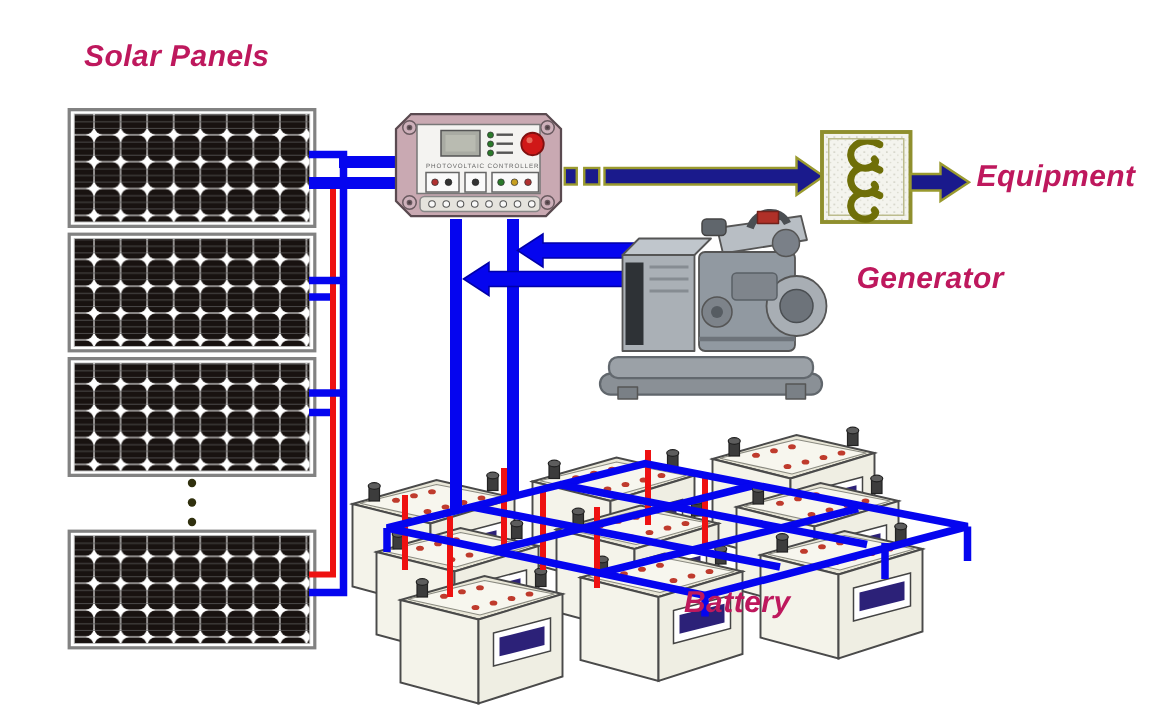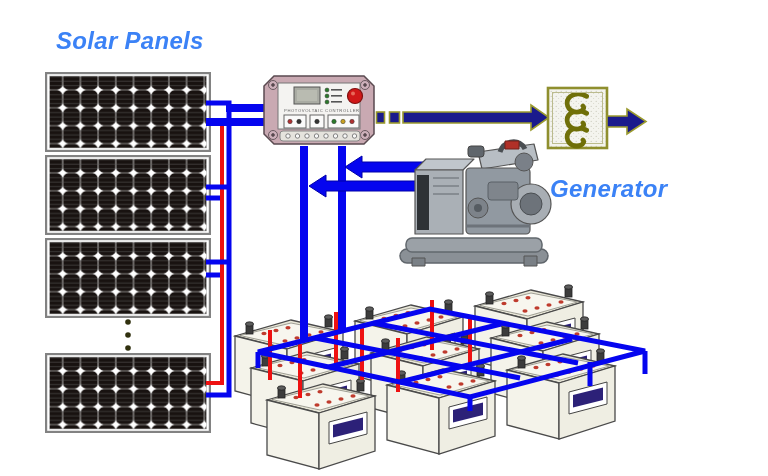--- a/index.html
+++ b/index.html
@@ -1,20 +1,20 @@
 <!DOCTYPE html>
 <html><head>
 <meta charset="utf-8">
 <style>
   html,body{margin:0;padding:0;background:#ffffff;}
   .stage{position:relative;width:768px;height:476px;background:#ffffff;overflow:hidden;
          font-family:"Liberation Sans", sans-serif;}
   .stage svg.canvas{position:absolute;left:0;top:0;}
-  .lbl{position:absolute;font-style:italic;font-weight:bold;font-size:24px;
-       color:#3b82f6;letter-spacing:0.3px;white-space:nowrap;}
+  .lbl{position:absolute;font-style:italic;font-weight:bold;font-size:20px;
+       color:#be185d;letter-spacing:0.3px;white-space:nowrap;}
 </style>
 </head>
 <body>
 
 <div class="stage">
 
   <svg class="canvas" width="768" height="476" viewBox="0 0 768 476">
 
     <defs>
       <pattern id="pvcells" patternUnits="userSpaceOnUse" width="17.7" height="17.9">
@@ -212,15 +212,17 @@
       <rect x="548" y="88" width="59" height="60" fill="url(#speck)" stroke="#8f8f2e" stroke-width="2.6"></rect>
       <rect x="552.5" y="92.5" width="50" height="51" fill="none" stroke="#bcbc8e" stroke-width="1"></rect>
       <use href="#curl" x="564" y="93" width="25" height="22"></use>
       <use href="#curl" x="564" y="110" width="25" height="22"></use>
       <use href="#curl" x="564" y="127" width="25" height="22"></use>
     </g>
     <polygon points="607,116 627,116 627,109 646,121.5 627,134 627,127 607,127" fill="#1a1a8c" stroke="#9a9a2e" stroke-width="1.6"></polygon>
   </svg>
 
   <div class="lbl" style="left:56px;top:27px">Solar Panels</div>
-  <div class="lbl" style="left:550px;top:175px">Generator</div>
+  <div class="lbl" style="left:651px;top:107px">Equipment</div>
+  <div class="lbl" style="left:571px;top:175px">Generator</div>
+  <div class="lbl" style="left:456px;top:391px">Battery</div>
 
 </div>
 
 </body></html>

